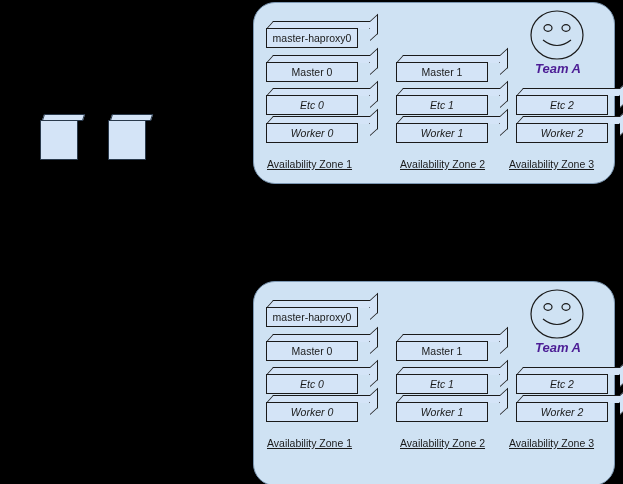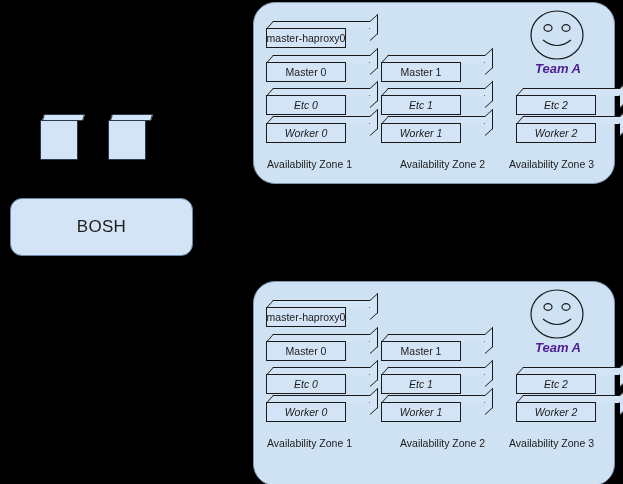--- a/index.html
+++ b/index.html
@@ -75,21 +75,21 @@
   
   .srv {
     position: absolute;
     width: 112px;
     height: 21px;
   }
   .srv .face {
     position: absolute;
     left: 0;
     top: 7px;
-    width: 80px;
+    width: 92px;
     height: 20px;
     background: #d4e4f7;
     border: 1px solid #1a1a1a;
     box-sizing: border-box;
     display: flex;
     align-items: center;
     justify-content: center;
   }
   .srv .top {
     position: absolute;
@@ -120,38 +120,39 @@
   .srv .lbl {
     position: relative;
     z-index: 3;
     font-size: 10.5px;
     color: #1a1a1a;
     white-space: nowrap;
   }
 
   
   .col1 { left: 12px; }
-  .col2 { left: 127px; }
+  .col2 { left: 142px; }
   .col3 { left: 262px; }
 
   
   .rowH { top: 18px; }
   .row1 { top: 52px; }
   .row2 { top: 85px; font-style: italic; }
   .row3 { top: 113px; font-style: italic; }
 
   
 
   
   .az {
     position: absolute;
     top: 155px;
     font-size: 10.5px;
     color: #1a1a1a;
     white-space: nowrap;
+    text-decoration: underline;
   }
   .az1 { left: 13px; }
   .az2 { left: 146px; }
   .az3 { left: 255px; }
 
   
   .smiley {
     position: absolute;
     left: 275px;
     top: 6px;
@@ -177,23 +178,20 @@
 
   <div class="mini-shape" style="left:40px; top:112px;">
     <div class="mini-top"></div>
     <div class="mini-body"></div>
   </div>
   <div class="mini-shape" style="left:108px; top:112px;">
     <div class="mini-top"></div>
     <div class="mini-body"></div>
   </div>
 
-  <div class="bosh-box">
-    <span class="bosh-label">BOSH</span>
-  </div>
 
   <div class="team-panel" id="panel-top">
 
     <div class="srv col1 rowH">
       <div class="top"></div>
       <div class="side"></div>
       <div class="face">
         <span class="lbl">master-haproxy0</span>
       </div>
     </div>

